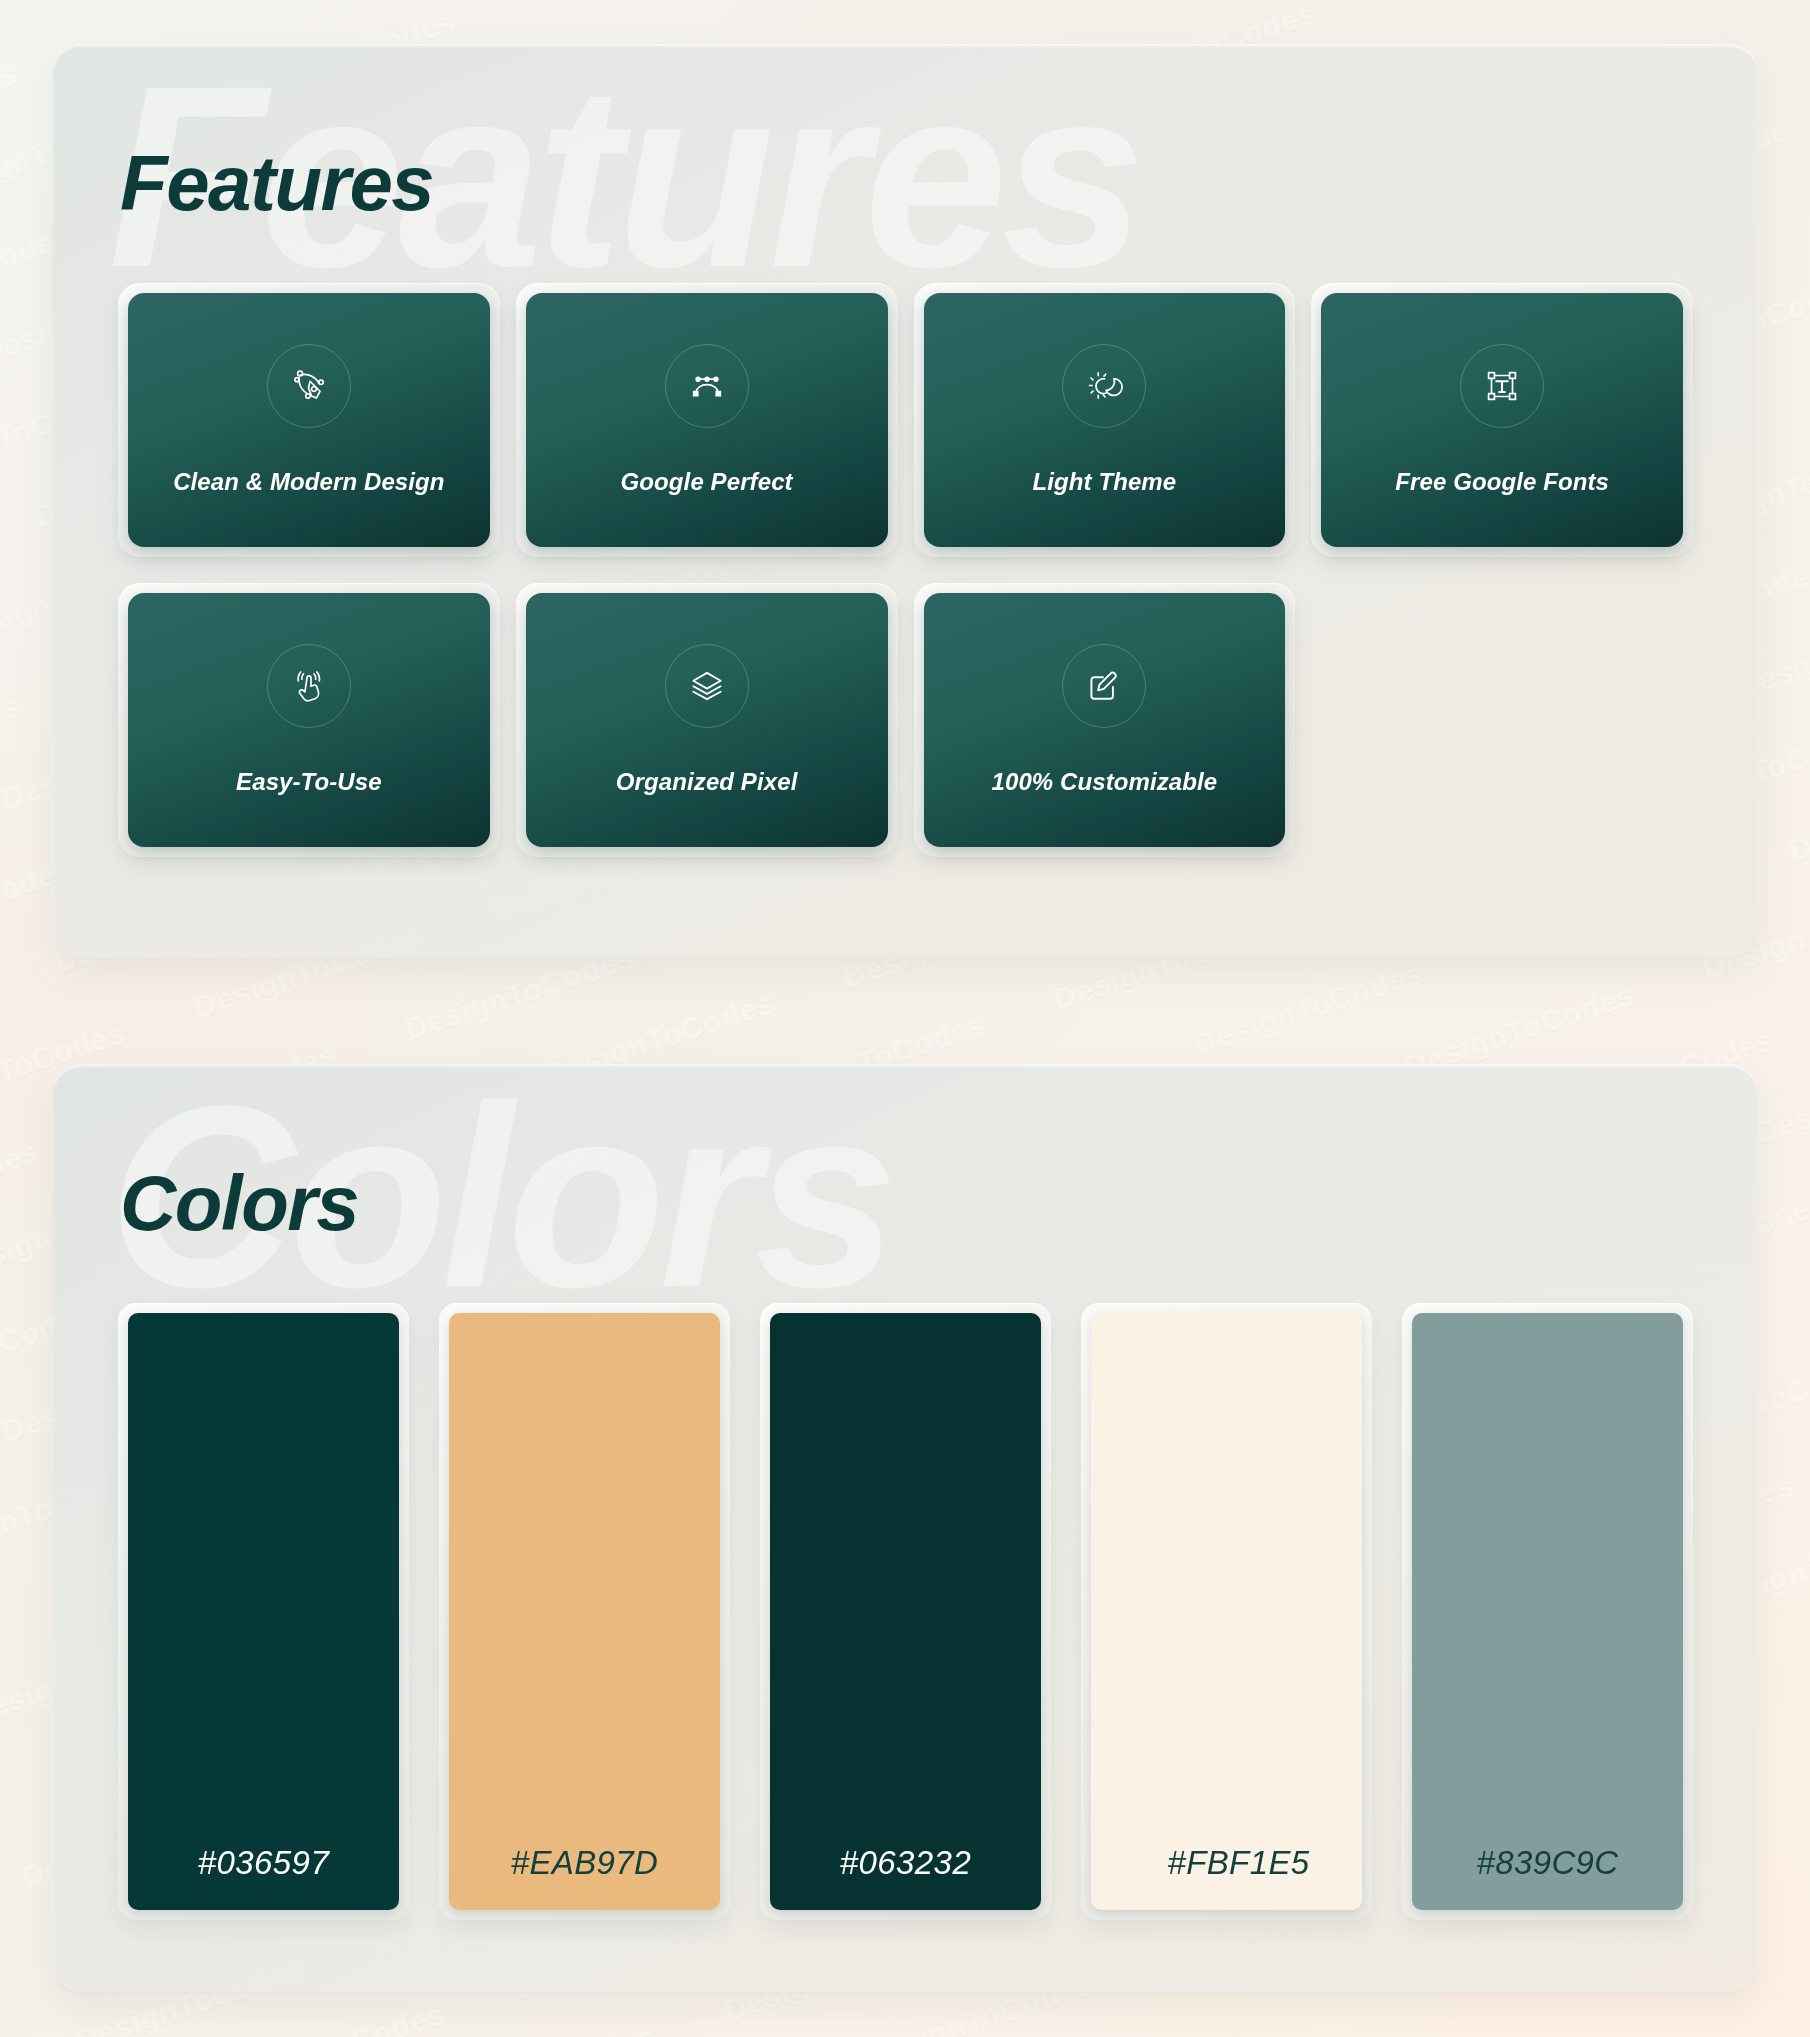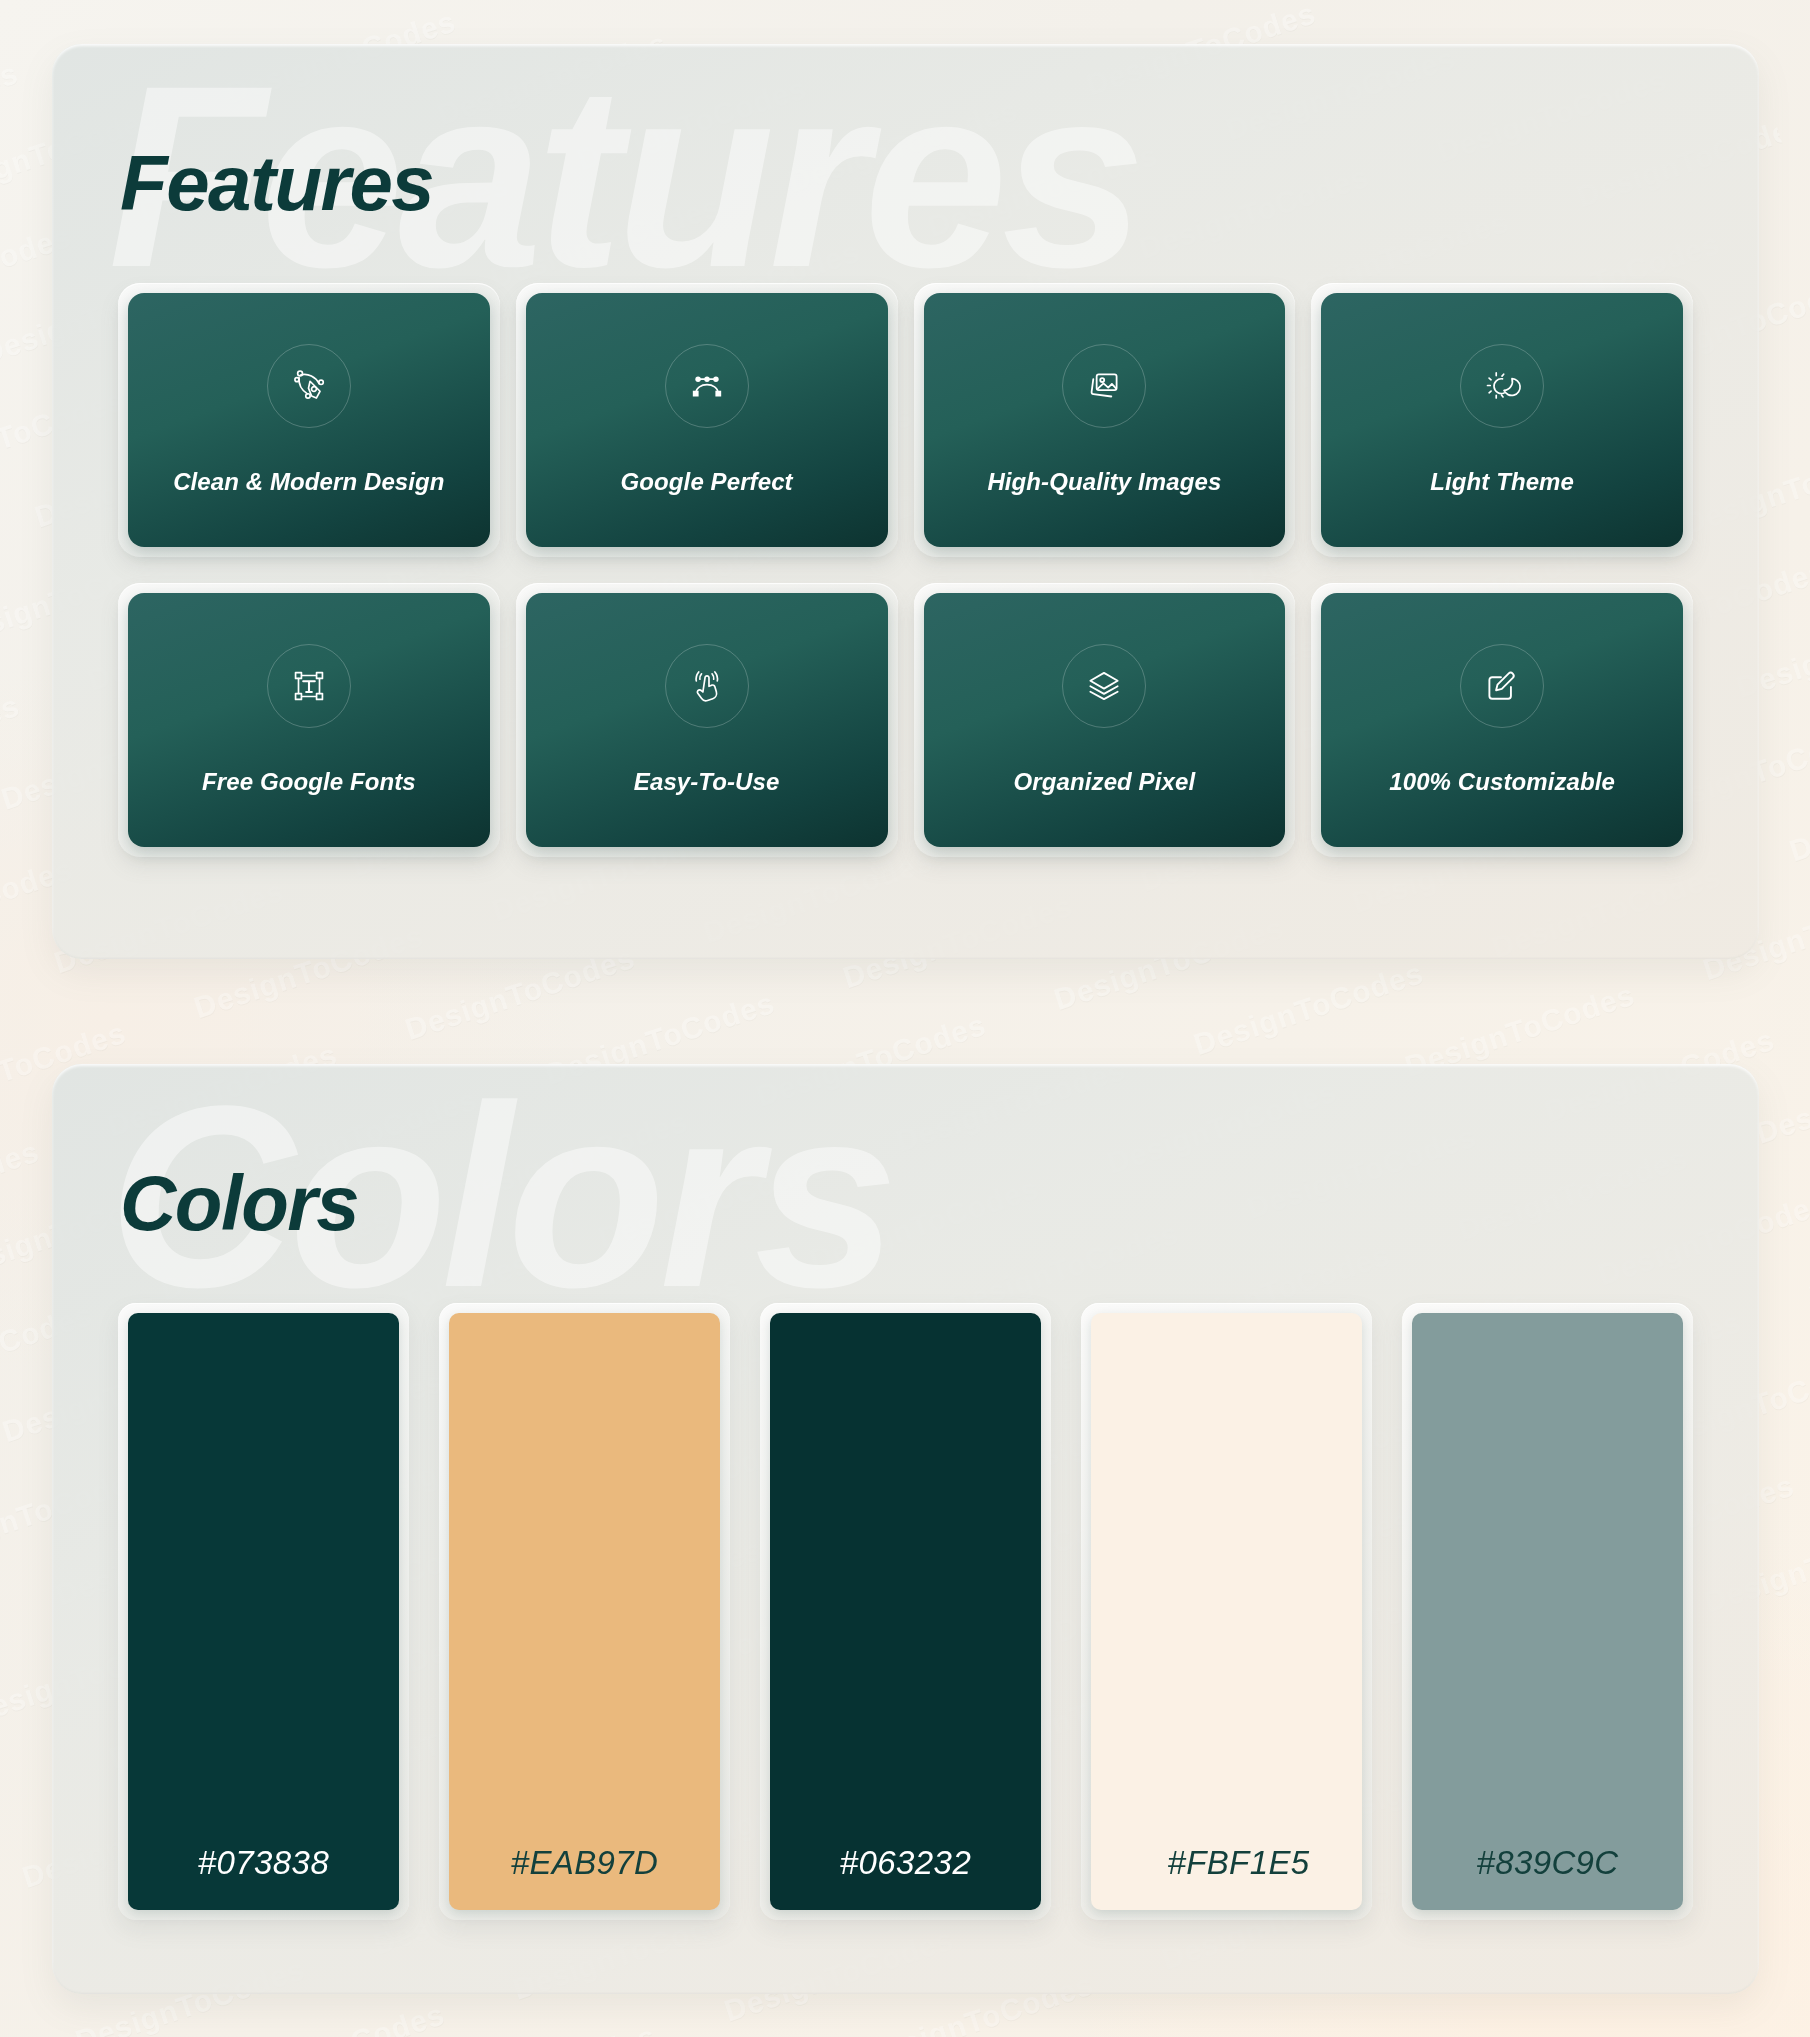--- a/index.html
+++ b/index.html
@@ -246,33 +246,20 @@
               <rect x="28" y="24.5" width="5.5" height="5.5" fill="#ffffff" stroke="none"></rect>
               <circle cx="11.5" cy="13.5" r="2.6" fill="#ffffff" stroke="none"></circle>
               <circle cx="20" cy="13.5" r="2.6" fill="#ffffff" stroke="none"></circle>
               <circle cx="28.5" cy="13.5" r="2.6" fill="#ffffff" stroke="none"></circle>
             </svg>
           </div>
           <div class="card-label">Google Perfect</div>
         </div>
       </div>
 
-      <div class="card-frame">
-        <div class="card">
-          <div class="icon-ring">
-            <svg width="42" height="42" viewBox="0 0 40 40" fill="none" stroke="#ffffff" stroke-width="1.7" stroke-linecap="round" stroke-linejoin="round">
-              <rect x="13" y="9" width="19" height="15" rx="2"></rect>
-              <circle cx="18.3" cy="14.3" r="1.9"></circle>
-              <path d="M13.6 23 L19.5 17.5 L24 21.5 L27.5 18 L31.6 22.5"></path>
-              <path d="M9.8 13.5 L8.2 25.5 a2 2 0 0 0 1.7 2.2 L27 30"></path>
-            </svg>
-          </div>
-          <div class="card-label">High-Quality Images</div>
-        </div>
-      </div>
 
       <div class="card-frame">
         <div class="card">
           <div class="icon-ring">
             <svg width="42" height="42" viewBox="0 0 40 40" fill="none" stroke="#ffffff" stroke-width="1.6" stroke-linecap="round" stroke-linejoin="round">
               <path d="M20.5 13.2 a7 7 0 1 0 1.5 13.4"></path>
               <path d="M14.5 7.5 v2.6 M14.5 28.8 v2.6 M6.2 19.5 h2.6 M21.6 8.8 l-1.6 1.8 M7.7 12.5 l1.9 1.6 M7.7 26.5 l1.9 -1.6 M21 30.4 l-1.5 -1.9"></path>
               <path d="M29.5 13 a8 8 0 1 1 -7.6 11.2 a8.6 8.6 0 0 0 7.6 -11.2 Z"></path>
             </svg>
           </div>
@@ -338,21 +325,21 @@
   </section>
 
   <section class="panel panel-colors">
     <div class="ghost">Colors</div>
     <h1 class="heading">Colors</h1>
 
     <div class="swatch-row">
 
       <div class="swatch-frame">
         <div class="swatch" id="sw0" style="background: rgb(7, 56, 56);">
-          <span class="swatch-hex" style="color: rgb(255, 255, 255);">#073838</span>
+          <span class="swatch-hex" style="color: rgb(255, 255, 255);">#036597</span>
         </div>
       </div>
 
       <div class="swatch-frame">
         <div class="swatch" id="sw1" style="background: rgb(234, 185, 125);">
           <span class="swatch-hex" style="color: rgb(19, 64, 60); margin-top: 8px;">#EAB97D</span>
         </div>
       </div>
 
       <div class="swatch-frame">

